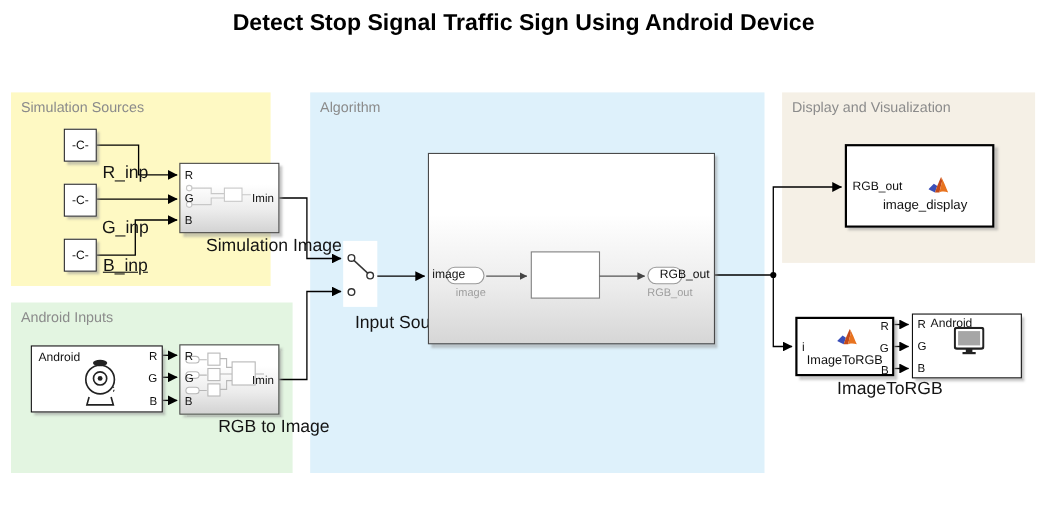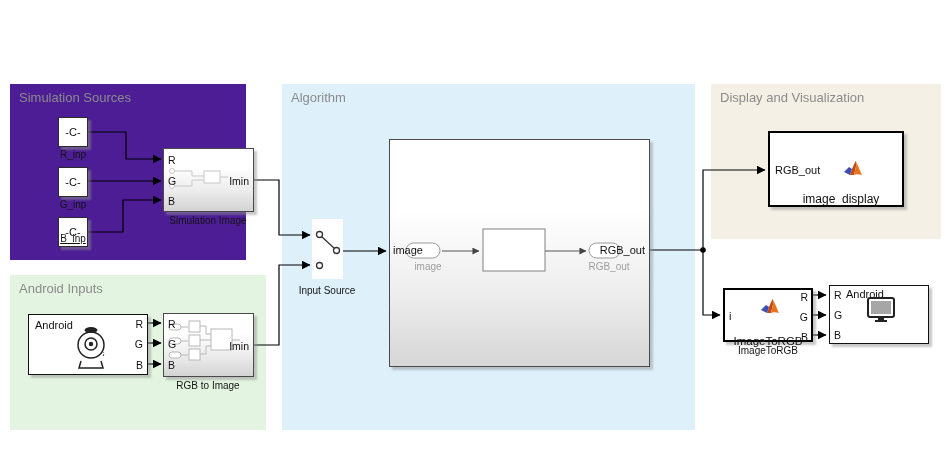--- a/index.html
+++ b/index.html
@@ -2,51 +2,52 @@
 <html><head>
 <meta charset="utf-8">
 <style>
   html,body{margin:0;padding:0;background:#fff;}
   #canvas{position:relative;width:952px;height:475px;background:#ffffff;
           font-family:"Liberation Sans",sans-serif;overflow:hidden;}
   .title{position:absolute;top:9px;left:0;width:100%;text-align:center;
          font-size:21px;font-weight:bold;color:#000;}
   .area{position:absolute;}
   .area-label{position:absolute;top:6px;left:9px;font-size:13px;color:#8b8b8b;white-space:nowrap;}
-  .a-sim{left:10px;top:84px;width:236px;height:176px;background:#4c1d95;}
+  .a-sim{left:10px;top:84px;width:236px;height:176px;background:#fef9c3;}
   .a-and{left:10px;top:275px;width:256px;height:155px;background:#e3f5e1;}
   .a-alg{left:282px;top:84px;width:413px;height:346px;background:#def1fb;}
   .a-dis{left:711px;top:84px;width:230px;height:155px;background:#f5f0e6;}
   .a-out{left:706px;top:249px;width:235px;height:180px;background:#fcefe8;}
   .block{position:absolute;box-sizing:border-box;}
   .shadow{box-shadow:3px 3px 2px rgba(145,145,145,0.5);}
   .const{background:#fff;border:1px solid #2b2b2b;display:flex;align-items:center;
          justify-content:center;font-size:11px;color:#111;}
   .subsys{border:1px solid #4a4a4a;
           background:linear-gradient(#ffffff 30%,#ececec 68%,#d3d3d3 100%);}
   .fnblk{background:#fff;border:2.5px solid #000;}
   .andrblk{background:#fff;border:1.5px solid #111;}
   .whitebox{background:#fff;}
   .port{position:absolute;font-size:10.5px;line-height:12px;color:#111;white-space:nowrap;}
   .pr{text-align:right;}
-  .blk-label{position:absolute;transform:translateX(-50%);font-size:10px;color:#141414;white-space:nowrap;}
+  .blk-label{position:absolute;transform:translateX(-50%);font-size:16px;color:#141414;white-space:nowrap;margin-left:41px;}
   .graylab{position:absolute;transform:translateX(-50%);font-size:10px;color:#9e9e9e;white-space:nowrap;}
   .blue{color:#2a35c8;}
   .inner-txt{position:absolute;font-size:11px;color:#111;white-space:nowrap;}
-  .fnname{position:absolute;transform:translateX(-50%);font-size:12px;color:#111;white-space:nowrap;margin-top:13px;}
+  .fnname{position:absolute;transform:translateX(-50%);font-size:12px;color:#111;white-space:nowrap;}
   .copyright{position:absolute;top:447px;left:0;width:100%;text-align:center;
              font-size:11px;color:#2b2b2b;}
   svg.overlay{position:absolute;left:0;top:0;pointer-events:none;}
   svg.thumb{position:absolute;left:0;top:0;}
 </style>
 </head>
 <body>
 
 <div id="canvas">
 
+  <div class="title">Detect Stop Signal Traffic Sign Using Android Device</div>
 
   <div class="area a-sim">
     <div class="area-label">Simulation Sources</div>
   </div>
   <div class="area a-and">
     <div class="area-label">Android Inputs</div>
   </div>
   <div class="area a-alg">
     <div class="area-label">Algorithm</div>
   </div>
@@ -161,21 +162,21 @@
       <g stroke="#333" stroke-width="1.3" fill="#fff">
         <line x1="9.5" y1="17.5" x2="22.5" y2="29.5"></line>
         <circle cx="7.5" cy="15.5" r="3"></circle>
         <circle cx="7.5" cy="46.5" r="3"></circle>
         <circle cx="24.5" cy="31.5" r="3"></circle>
       </g>
     </svg>
   </div>
   <div class="blk-label" style="left:327px;top:285px;">Input Source</div>
 
-  <div class="block shadow" style="left:389px;top:139px;width:261px;height:228px;border:1px solid #4a4a4a;
+  <div class="block shadow" style="left:389px;top:139px;width:261px;height:174px;border:1px solid #4a4a4a;
        background:linear-gradient(#ffffff 32%,#ececec 70%,#d6d6d6 100%);">
     <svg class="thumb" width="259" height="220">
       <defs>
         <marker id="ah2" viewBox="0 0 8 8" refX="7.5" refY="4" markerWidth="7" markerHeight="7" orient="auto">
           <path d="M0,0 L8,4 L0,8 Z" fill="#444"></path>
         </marker>
       </defs>
       <g stroke="#9a9a9a" stroke-width="1" fill="#ffffff">
         <rect x="16" y="103" width="34" height="15" rx="7.5"></rect>
         <path d="M52,111 H89" fill="none" stroke="#555" marker-end="url(#ah2)"></path>

